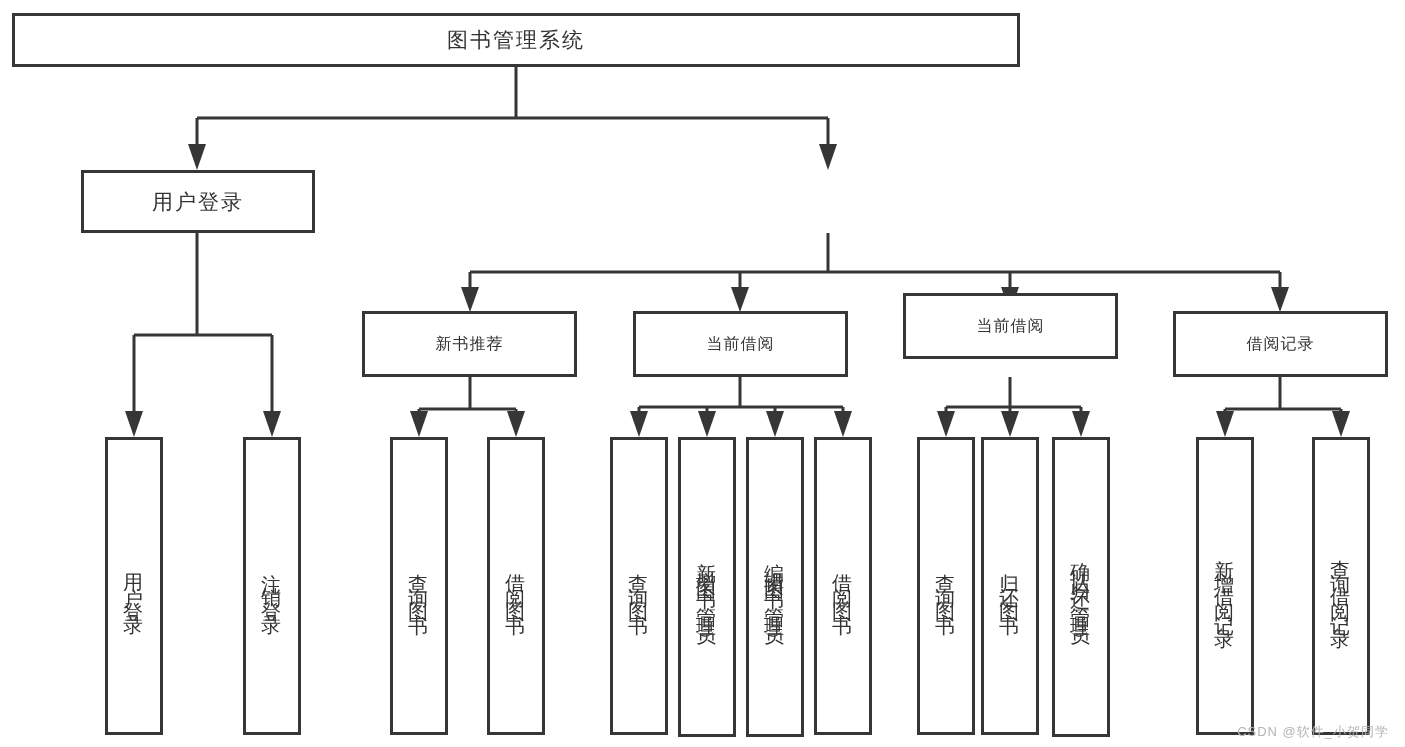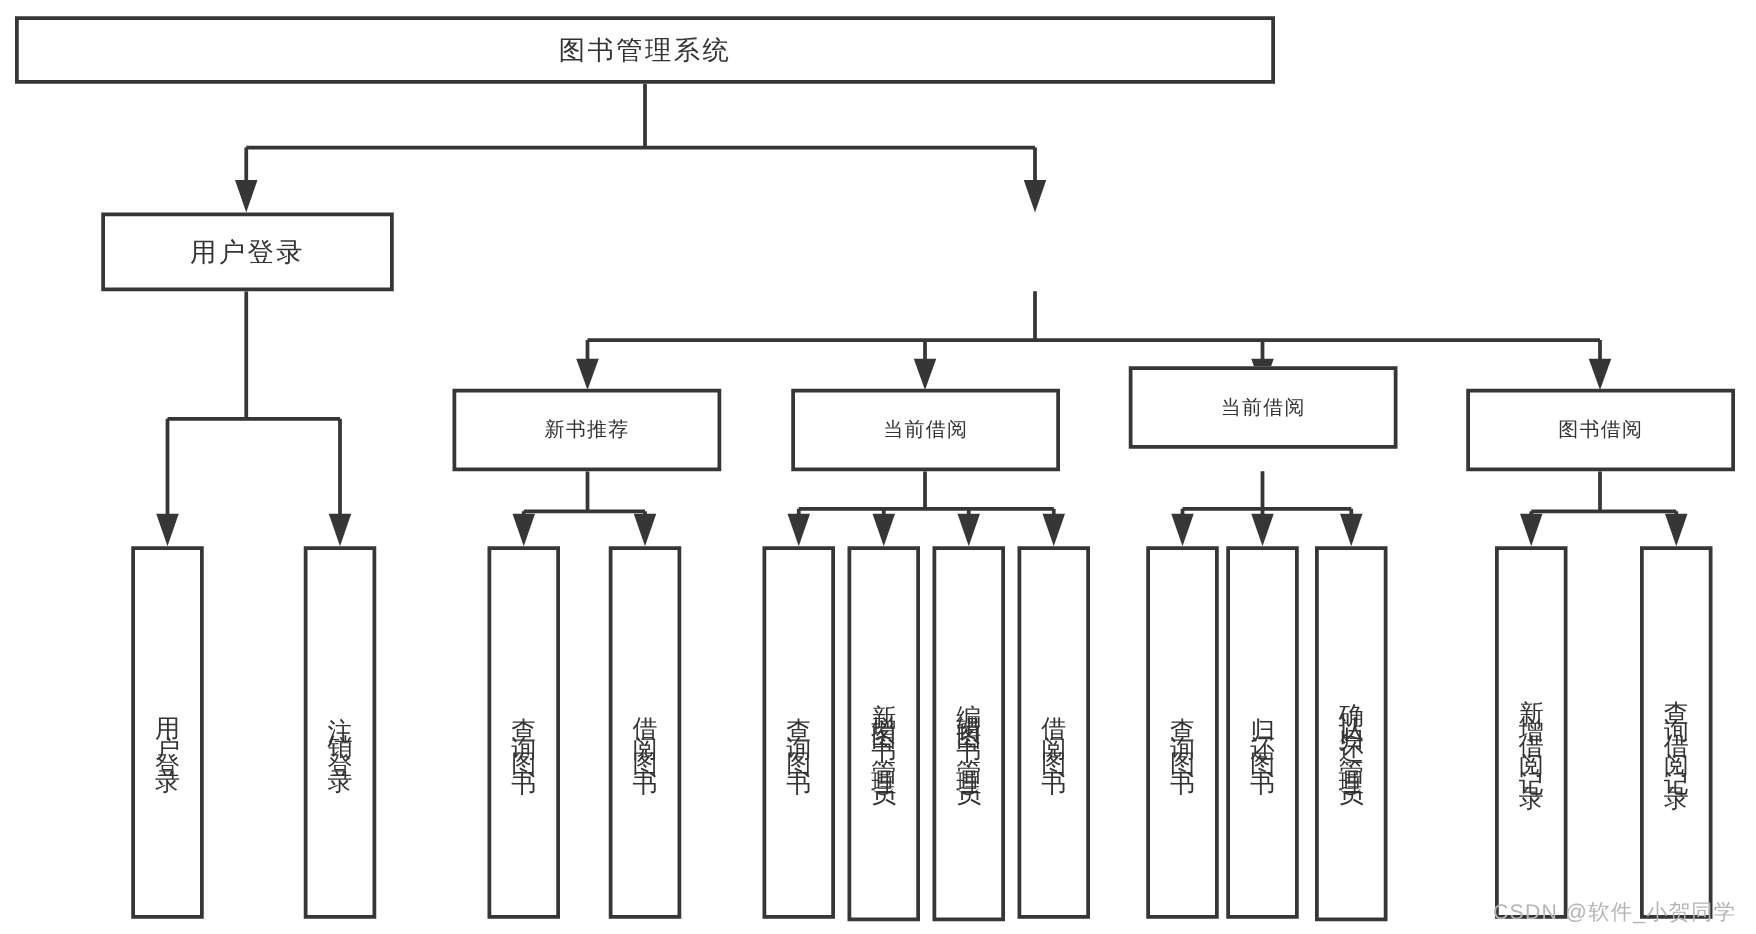--- a/index.html
+++ b/index.html
@@ -50,21 +50,21 @@
     text-orientation: mixed;
     font-size: 20px;
     border-width: 3px;
   }
   .gap-wide  { letter-spacing: 14px; }
   .gap-narrow { letter-spacing: 9px; }
   .watermark {
     position: absolute;
     right: 16px;
     bottom: 6px;
-    font-size: 17px;
+    font-size: 13px;
     color: #b5b5b5;
     z-index: 3;
     letter-spacing: 1px;
   }
 </style>
 </head>
 <body>
 
 <div class="stage">
 
@@ -131,21 +131,21 @@
     </g>
   </svg>
 
   <div class="box root-box" style="left:12px; top:13px; width:1008px; height:54px;">图书管理系统</div>
 
   <div class="box l1-box" style="left:81px; top:170px; width:234px; height:63px;">用户登录</div>
 
   <div class="box l2-box" style="left:362px; top:311px; width:215px; height:66px;">新书推荐</div>
   <div class="box l2-box" style="left:633px; top:311px; width:215px; height:66px;">当前借阅</div>
   <div class="box l2-box" style="left:903px; top:293px; width:215px; height:66px;">当前借阅</div>
-  <div class="box l2-box" style="left:1173px; top:311px; width:215px; height:66px;">图书借阅</div>
+  <div class="box l2-box" style="left:1173px; top:311px; width:215px; height:66px;">借阅记录</div>
 
   <div class="box leaf gap-wide" style="left:105px; top:437px; width:58px; height:298px;">用户登录</div>
   <div class="box leaf gap-wide" style="left:243px; top:437px; width:58px; height:298px;">注销登录</div>
 
   <div class="box leaf gap-wide" style="left:390px; top:437px; width:58px; height:298px;">查询图书</div>
   <div class="box leaf gap-wide" style="left:487px; top:437px; width:58px; height:298px;">借阅图书</div>
 
   <div class="box leaf gap-wide" style="left:610px; top:437px; width:58px; height:298px;">查询图书</div>
   <div class="box leaf gap-narrow" style="left:678px; top:437px; width:58px; height:300px;">新增图书（管理员）</div>
   <div class="box leaf gap-narrow" style="left:746px; top:437px; width:58px; height:300px;">编辑图书（管理员）</div>

